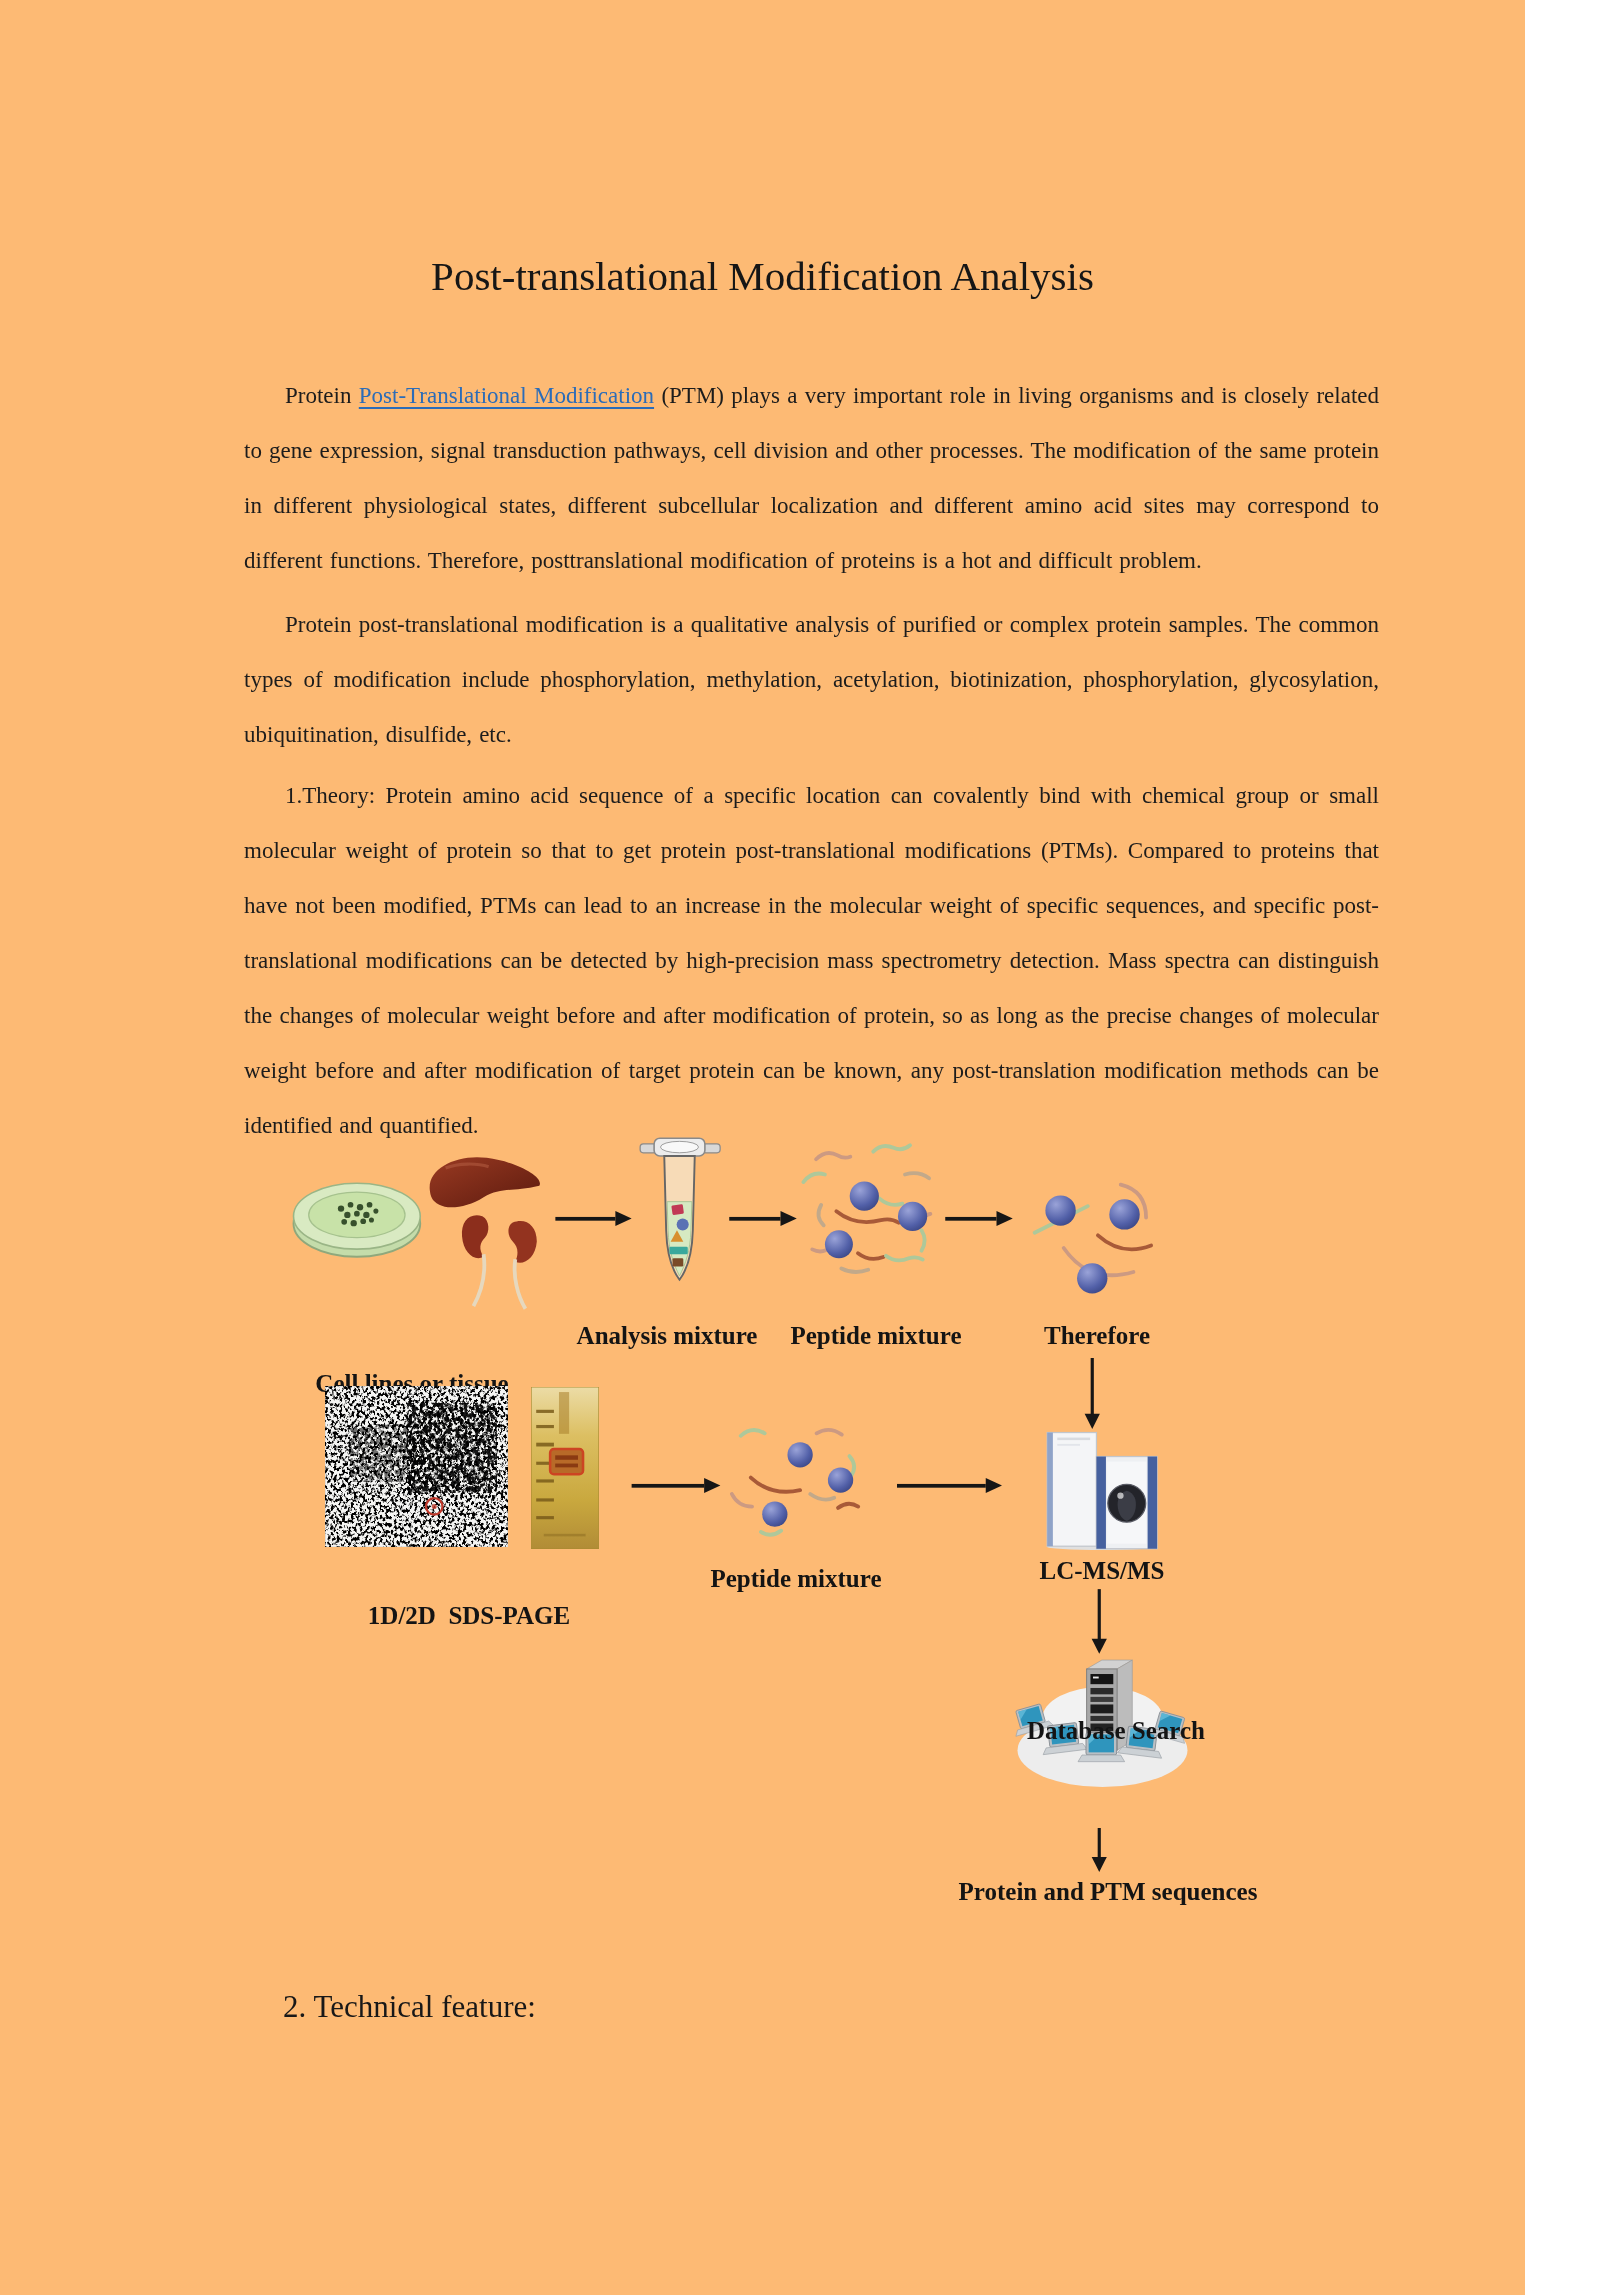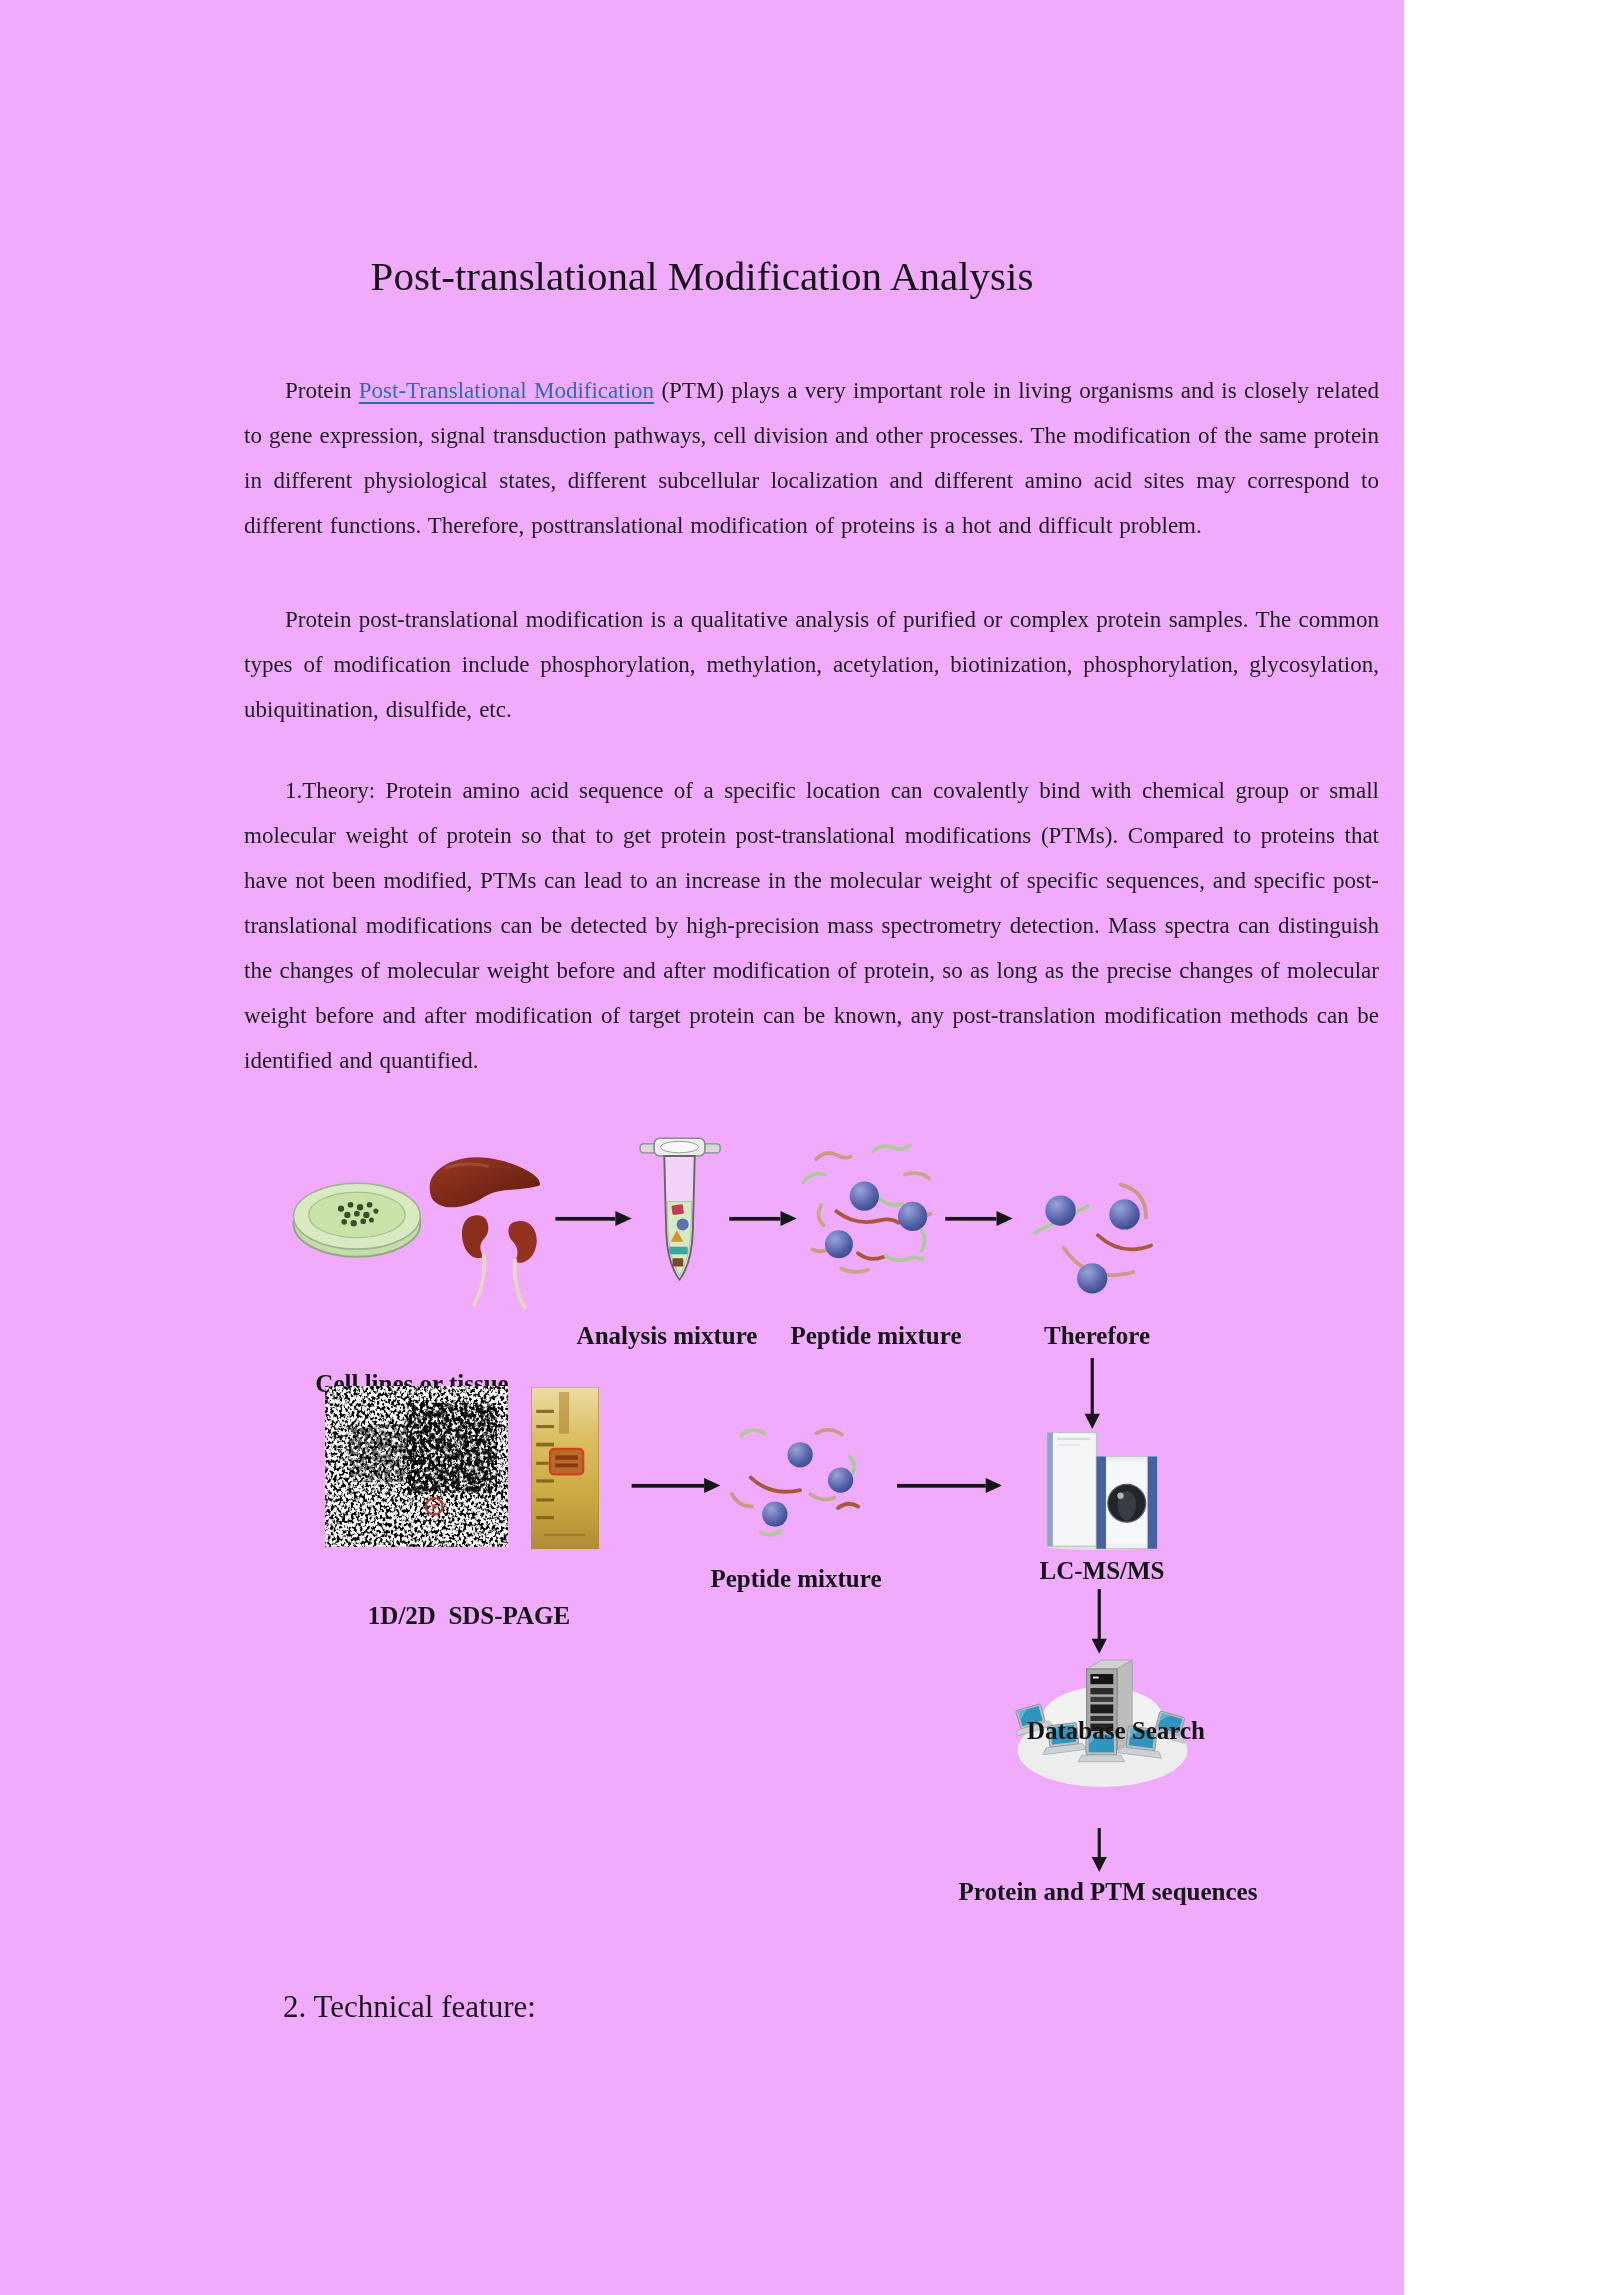--- a/index.html
+++ b/index.html
@@ -1,20 +1,20 @@
 <!DOCTYPE html>
 <html style="font-size:10px"><head>
 <meta charset="utf-8">
 <style>
   html,body{margin:0;padding:0;background:#fff;}
   .page{
     position:relative;
-    width:1404px;
+    width:1525px;
     height:2295px;
-    background:#f0abfc;
+    background:#fdba74;
     font-family:"Liberation Serif","DejaVu Serif",serif;
     color:#1b1b1b;
     overflow:hidden;
     text-decoration:underline;
   }
   .doc-title{
     position:absolute;
     top:252px; left:0;
     width:100%;
     margin:0;
@@ -22,21 +22,21 @@
     font-size:41px;
     font-weight:400;
     color:#161616;
   }
   .body-par{
     position:absolute;
     left:244px;
     width:1135px;
     margin:0;
     font-size:23px;
-    line-height:45px;
+    line-height:55px;
     text-align:justify;
     text-indent:41px;
     word-spacing:1.3px;
     color:#1c1c1c;
   }
   .doc-link{
     color:#2b6cb8;
     text-decoration:underline;
     text-underline-offset:4.4px;
     cursor:pointer;

